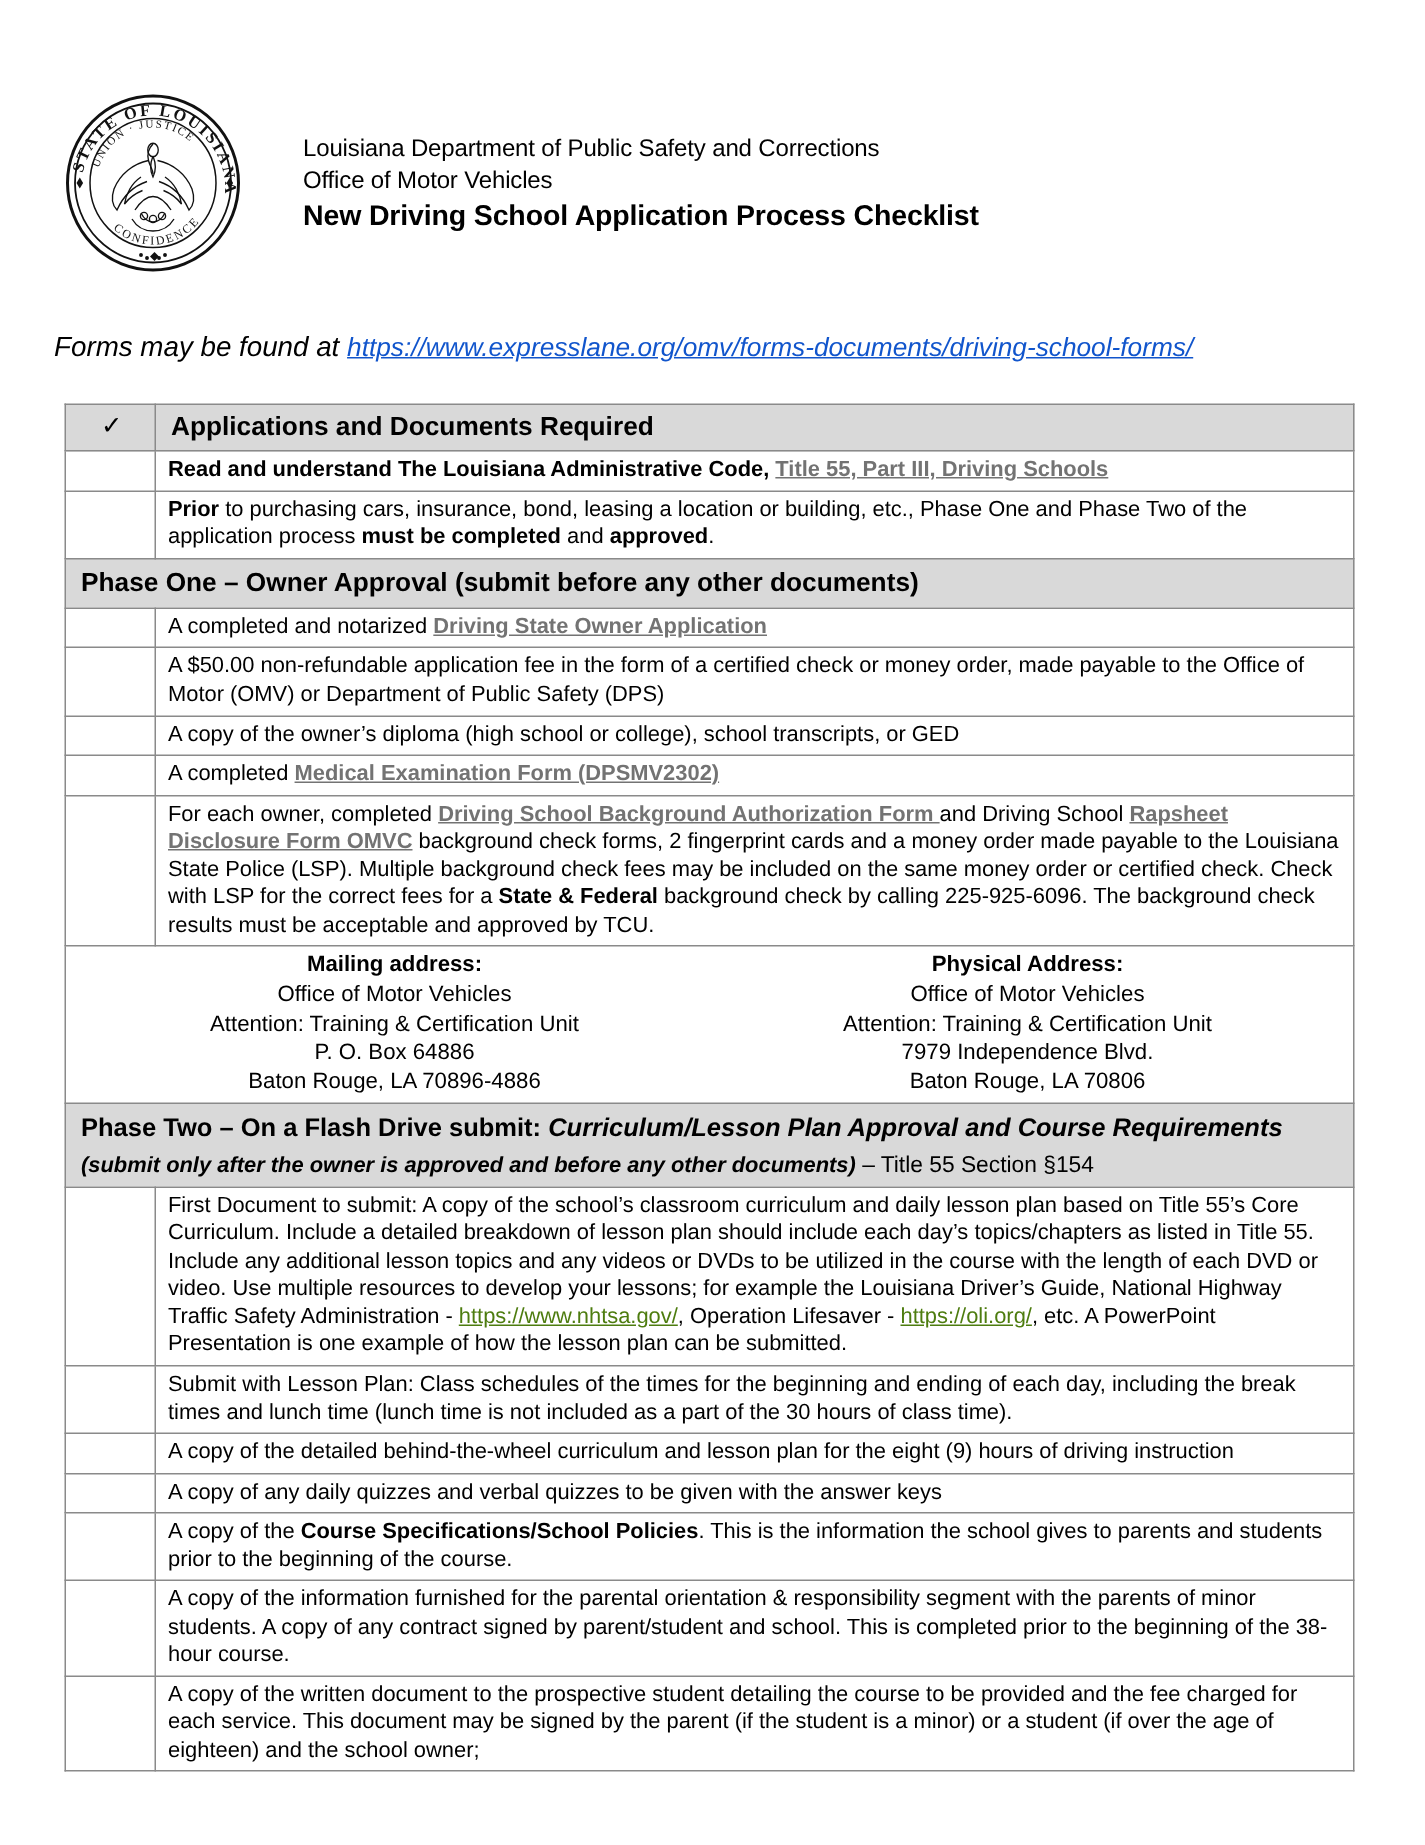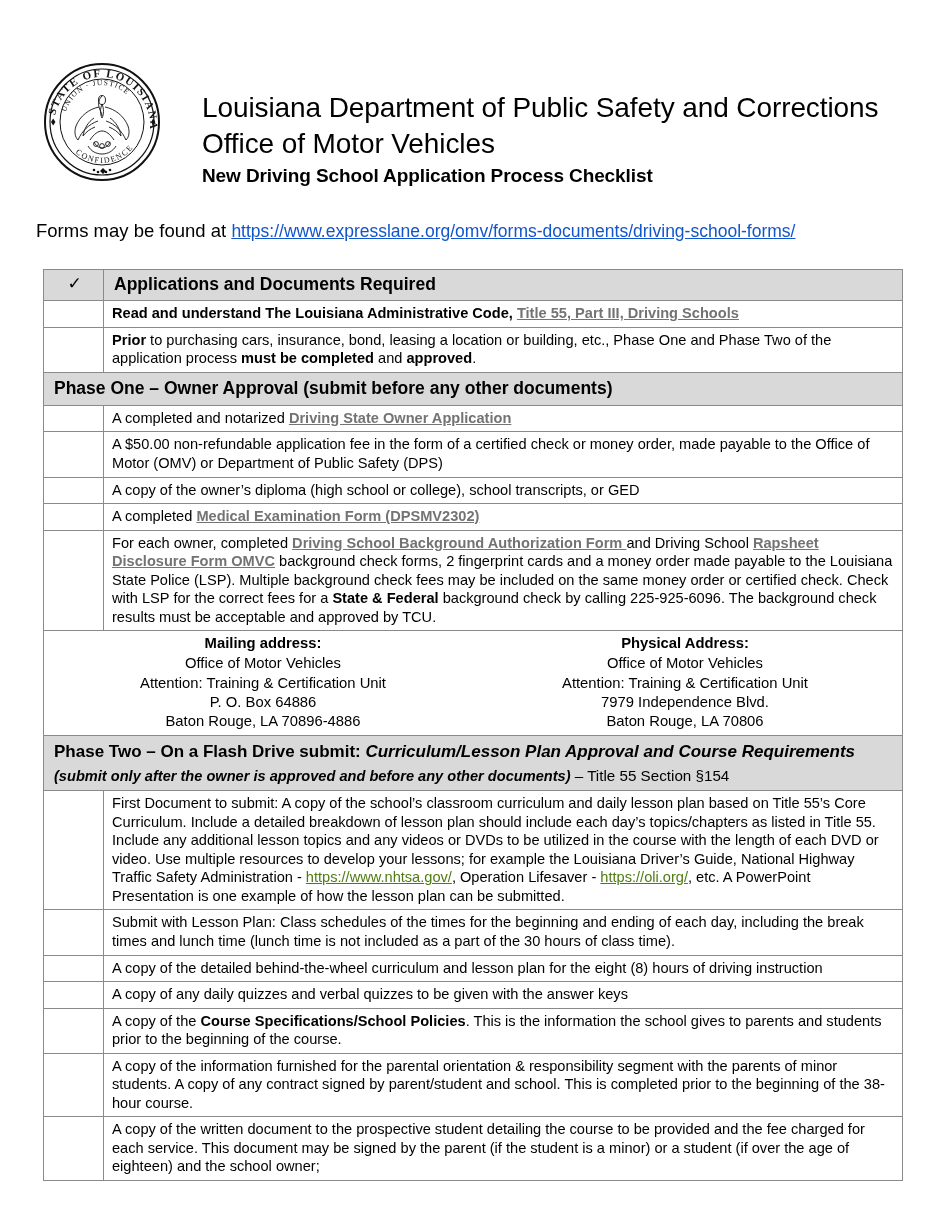--- a/index.html
+++ b/index.html
@@ -39,40 +39,41 @@
   }
   .seal svg { display: block; }
 
   .header-text {
     margin-left: 36px;
     padding-top: 30px;
     line-height: 1.30;
   }
   .header-line1,
   .header-line2 {
-    font-size: 28px;
+    font-size: 16px;
     font-weight: normal;
     letter-spacing: -0.1px;
     white-space: nowrap;
   }
   .header-line3 {
     font-size: 19px;
     font-weight: bold;
     letter-spacing: -0.1px;
     white-space: nowrap;
     margin-top: 1px;
   }
 
   
   .forms-line {
     position: absolute;
     left: 36px;
     top: 220px;
     font-size: 18.5px;
     white-space: nowrap;
+    font-style: italic;
   }
   .forms-line .url {
     color: #1155cc;
     text-decoration: underline;
     font-size: 17.5px;
   }
 
   
   .checklist {
     position: absolute;
@@ -307,21 +308,21 @@
       <td><span>First Document to submit: A copy of the school’s classroom curriculum and daily lesson plan based on Title 55’s Core Curriculum. Include a detailed breakdown of lesson plan should include each day’s topics/chapters as listed in Title 55. Include any additional lesson topics and any videos or DVDs to be utilized in the course with the length of each DVD or video. Use multiple resources to develop your lessons; for example the Louisiana Driver’s Guide, National Highway Traffic Safety Administration - </span><span class="lnk-plain">https://www.nhtsa.gov/</span><span>, Operation Lifesaver - </span><span class="lnk-plain">https://oli.org/</span><span>, etc. A PowerPoint Presentation is one example of how the lesson plan can be submitted.</span></td>
     </tr>
 
     <tr>
       <td class="cell-check"></td>
       <td>Submit with Lesson Plan: Class schedules of the times for the beginning and ending of each day, including the break times and lunch time (lunch time is not included as a part of the 30 hours of class time).</td>
     </tr>
 
     <tr>
       <td class="cell-check"></td>
-      <td>A copy of the detailed behind-the-wheel curriculum and lesson plan for the eight (8) hours of driving instruction</td>
+      <td>A copy of the detailed behind-the-wheel curriculum and lesson plan for the eight (9) hours of driving instruction</td>
     </tr>
 
     <tr>
       <td class="cell-check"></td>
       <td>A copy of any daily quizzes and verbal quizzes to be given with the answer keys</td>
     </tr>
 
     <tr>
       <td class="cell-check"></td>
       <td><span>A copy of the </span><span class="bold">Course Specifications/School Policies</span><span>. This is the information the school gives to parents and students prior to the beginning of the course.</span></td>

